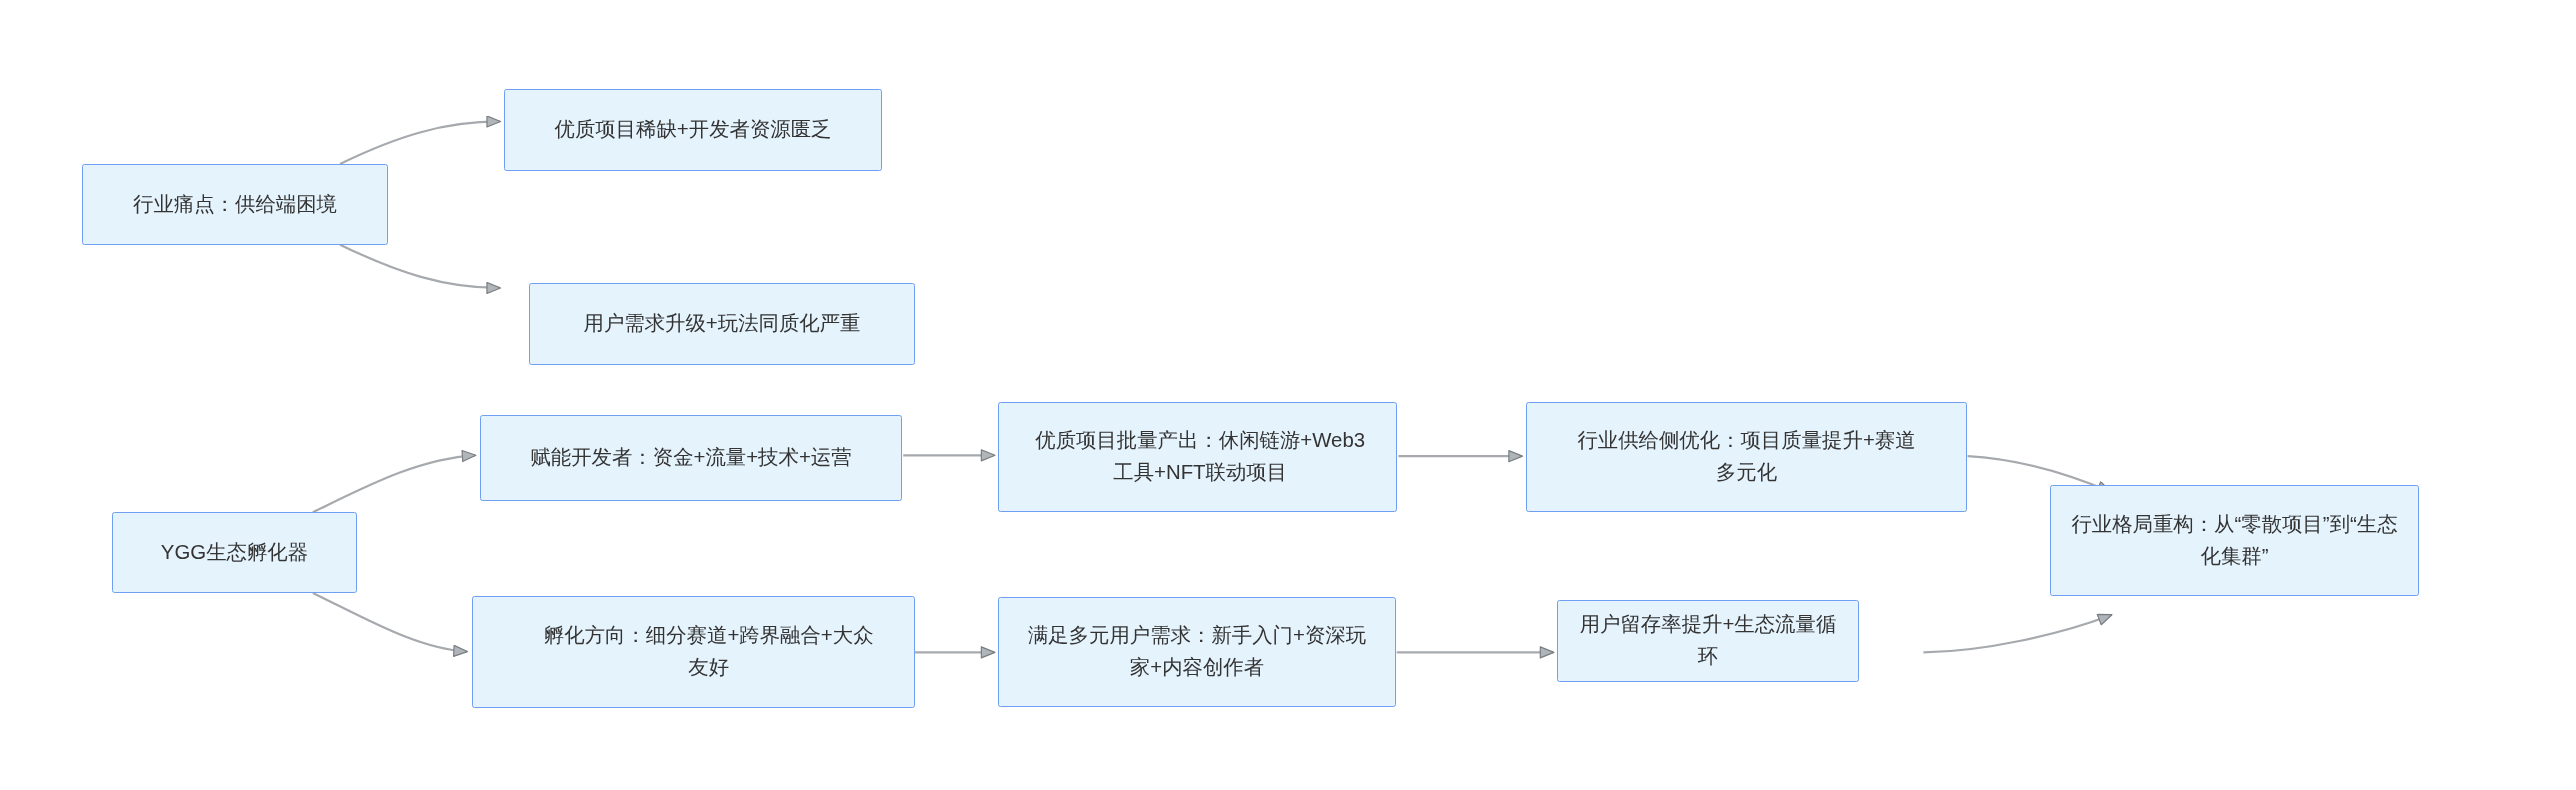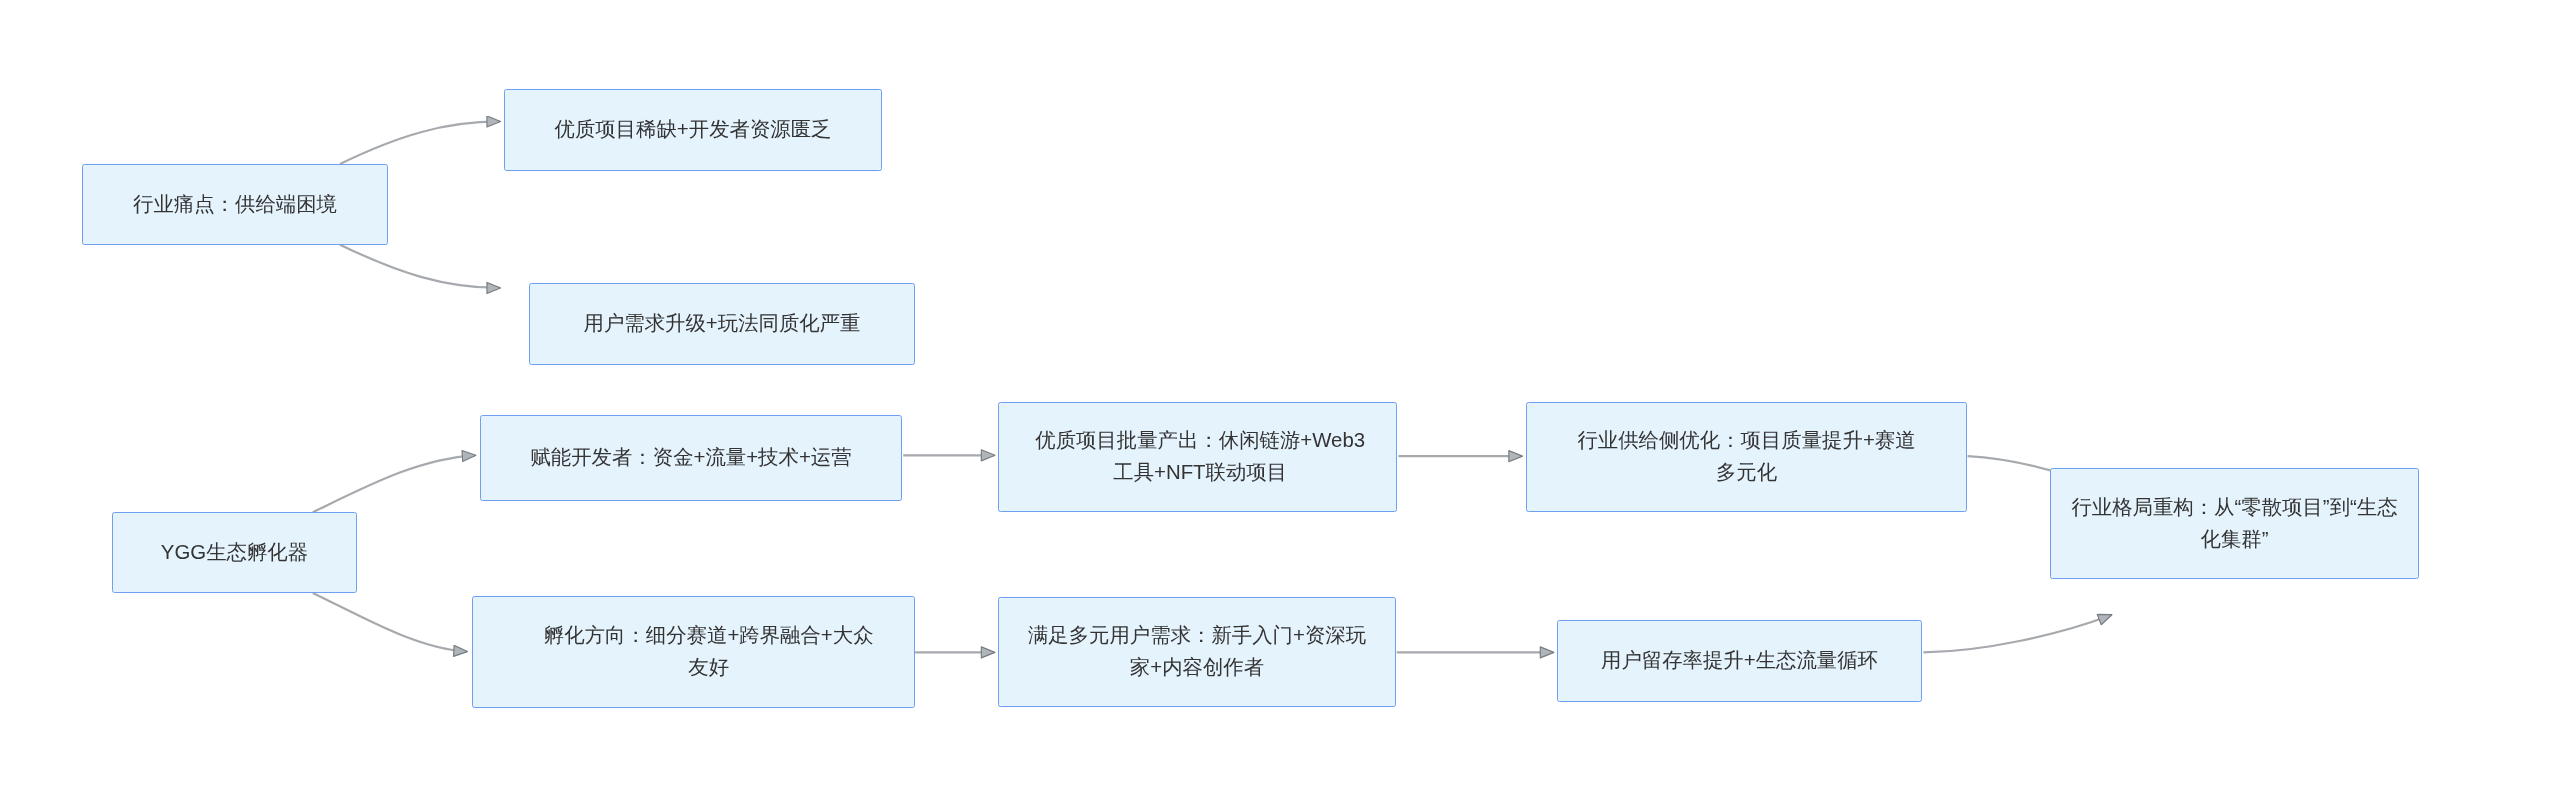--- a/index.html
+++ b/index.html
@@ -82,19 +82,19 @@
 
   <div class="node" style="left:998px; top:402px; width:399px; height:110px;padding-left:19px;">优质项目批量产出：休闲链游+Web3
 工具+NFT联动项目</div>
 
   <div class="node" style="left:998px; top:597px; width:398px; height:110px;">满足多元用户需求：新手入门+资深玩
 家+内容创作者</div>
 
   <div class="node" style="left:1526px; top:402px; width:441px; height:110px;">行业供给侧优化：项目质量提升+赛道
 多元化</div>
 
-  <div class="node" style="left:1557px; top:620px; width:365px; height:82px;">用户留存率提升+生态流量循环</div>
+  <div class="node" style="left:1557px; top:600px; width:302px; height:82px;">用户留存率提升+生态流量循环</div>
 
-  <div class="node" style="left:2050px; top:468px; width:369px; height:111px;">行业格局重构：从“零散项目”到“生态
+  <div class="node" style="left:2050px; top:485px; width:369px; height:111px;">行业格局重构：从“零散项目”到“生态
 化集群”</div>
 
 </div>
 
 
 </body></html>

